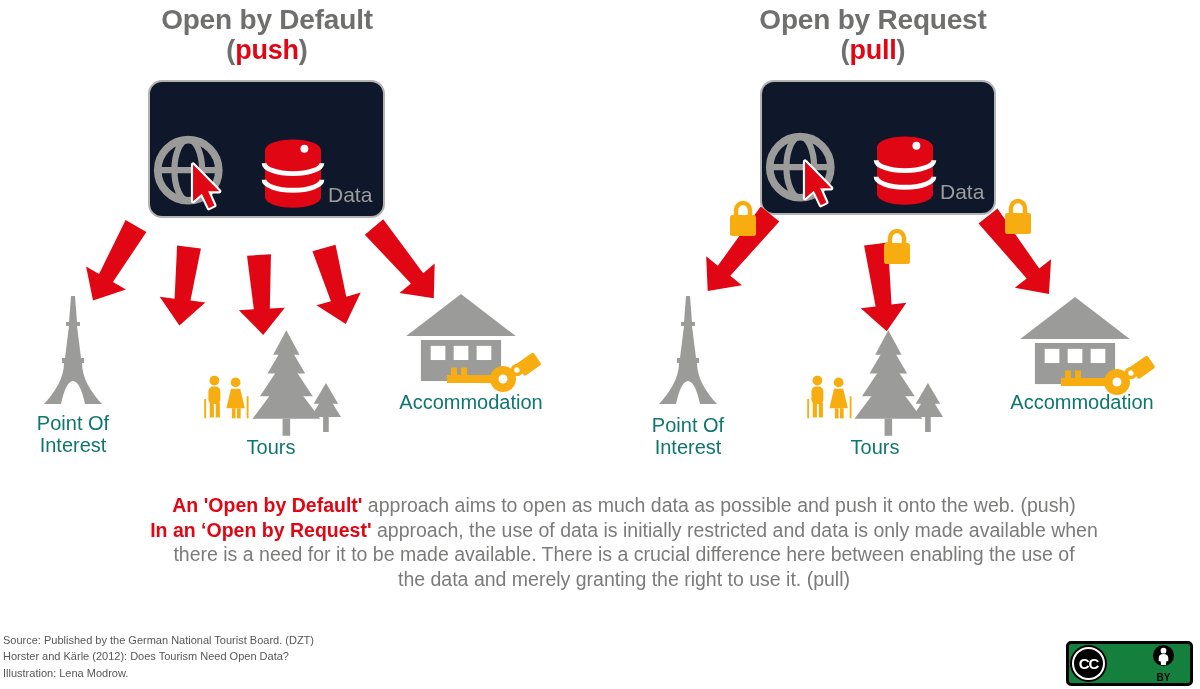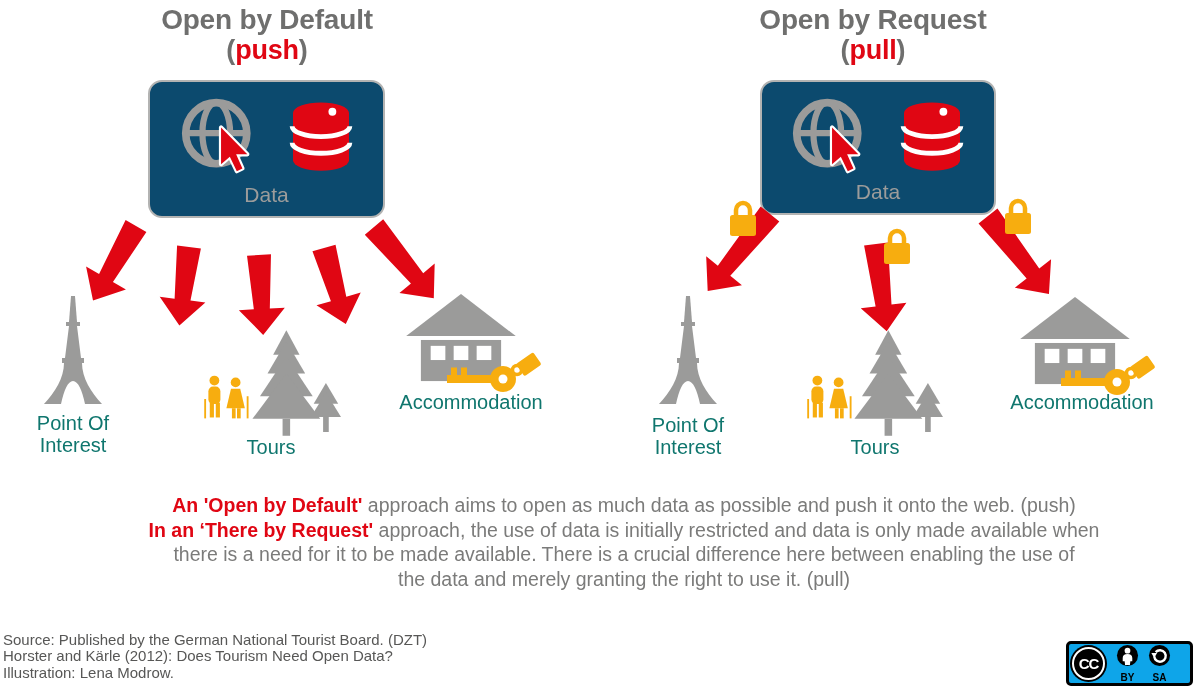--- a/index.html
+++ b/index.html
@@ -5,36 +5,36 @@
   html,body{margin:0;padding:0;background:#fff;}
   .canvas{position:relative;width:1200px;height:689px;background:#ffffff;overflow:hidden;
           font-family:"Liberation Sans", sans-serif;}
   .abs{position:absolute;}
   
   .panel-title{position:absolute;top:5px;width:340px;text-align:center;color:#6F6F6E;
                font-weight:bold;font-size:28px;line-height:30px;letter-spacing:-0.2px;}
   .panel-title .kw-line{font-size:27px;}
   .red{color:#E00613;}
   
-  .databox{position:absolute;box-sizing:border-box;background:#0c4a6e;border:2px solid #B3B3B2;
-           border-radius:14px;display:flex;flex-direction:column;align-items:center;}
+  .databox{position:absolute;box-sizing:border-box;background:#0f172a;border:2px solid #B3B3B2;
+           border-radius:14px;display:flex;flex-direction:row;align-items:flex-end;}
   .databox .icons{display:flex;align-items:center;gap:20px;margin-top:13px;}
   .databox .box-label{margin-top:auto;margin-bottom:9px;font-size:21px;color:#9C9C9B;}
   
   .icon-label{position:absolute;text-align:center;color:#0f766e;font-size:20px;line-height:22px;}
   
   .description{position:absolute;left:0;top:493px;width:1200px;text-align:center;
                color:#7B7B7A;font-size:19.5px;line-height:24.5px;margin-left:24px;}
   .description .hl{color:#E00613;font-weight:bold;}
   
-  .source{position:absolute;left:3px;top:632px;color:#575756;font-size:15px;line-height:16.3px;}
+  .source{position:absolute;left:3px;top:632px;color:#575756;font-size:11px;line-height:16.3px;}
   
   .cc-badge{position:absolute;left:1066px;top:641px;width:127px;height:45px;box-sizing:border-box;
-            background:#0ea5e9;border:3px solid #000;border-radius:5px;
-            display:flex;align-items:center;}
+            background:#15803d;border:3px solid #000;border-radius:5px;
+            display:flex;align-items:center;gap:36px;}
   .cc-circle{position:relative;width:37px;height:37px;margin-left:1px;border-radius:50%;
              background:#000;display:flex;align-items:center;justify-content:center;flex:none;}
   .cc-circle::after{content:"";position:absolute;inset:2px;border:2px solid #fff;border-radius:50%;}
   .cc-circle span{color:#fff;font-weight:bold;font-size:15px;letter-spacing:-1px;position:relative;}
   .cc-col{display:flex;flex-direction:column;align-items:center;justify-content:space-between;
           height:39px;margin-left:9px;flex:none;}
   .cc-small{width:23px;height:23px;flex:none;}
   .cc-label{font-size:10px;font-weight:bold;color:#000;line-height:11px;}
 </style>
 </head>
@@ -259,21 +259,21 @@
       <rect x="4" y="18.5" width="6" height="8"></rect>
       <rect x="14" y="18.5" width="6" height="8"></rect>
       <circle cx="56" cy="30" r="13"></circle>
       <circle cx="56" cy="30" r="4.5" fill="#ffffff"></circle>
     </g>
   </svg>
   <div class="icon-label" style="left:982px;top:391px;width:200px;">Accommodation</div>
 
   <div class="description">
     <div><span class="hl">An 'Open by Default'</span><span> approach aims to open as much data as possible and push it onto the web. (push)</span></div>
-    <div><span class="hl">In an ‘There by Request'</span><span> approach, the use of data is initially restricted and data is only made available when</span></div>
+    <div><span class="hl">In an ‘Open by Request'</span><span> approach, the use of data is initially restricted and data is only made available when</span></div>
     <div>there is a need for it to be made available. There is a crucial difference here between enabling the use of</div>
     <div>the data and merely granting the right to use it. (pull)</div>
   </div>
 
   <div class="source">
     <div>Source: Published by the German National Tourist Board. (DZT)</div>
     <div>Horster and Kärle (2012): Does Tourism Need Open Data?</div>
     <div>Illustration: Lena Modrow.</div>
   </div>
 

